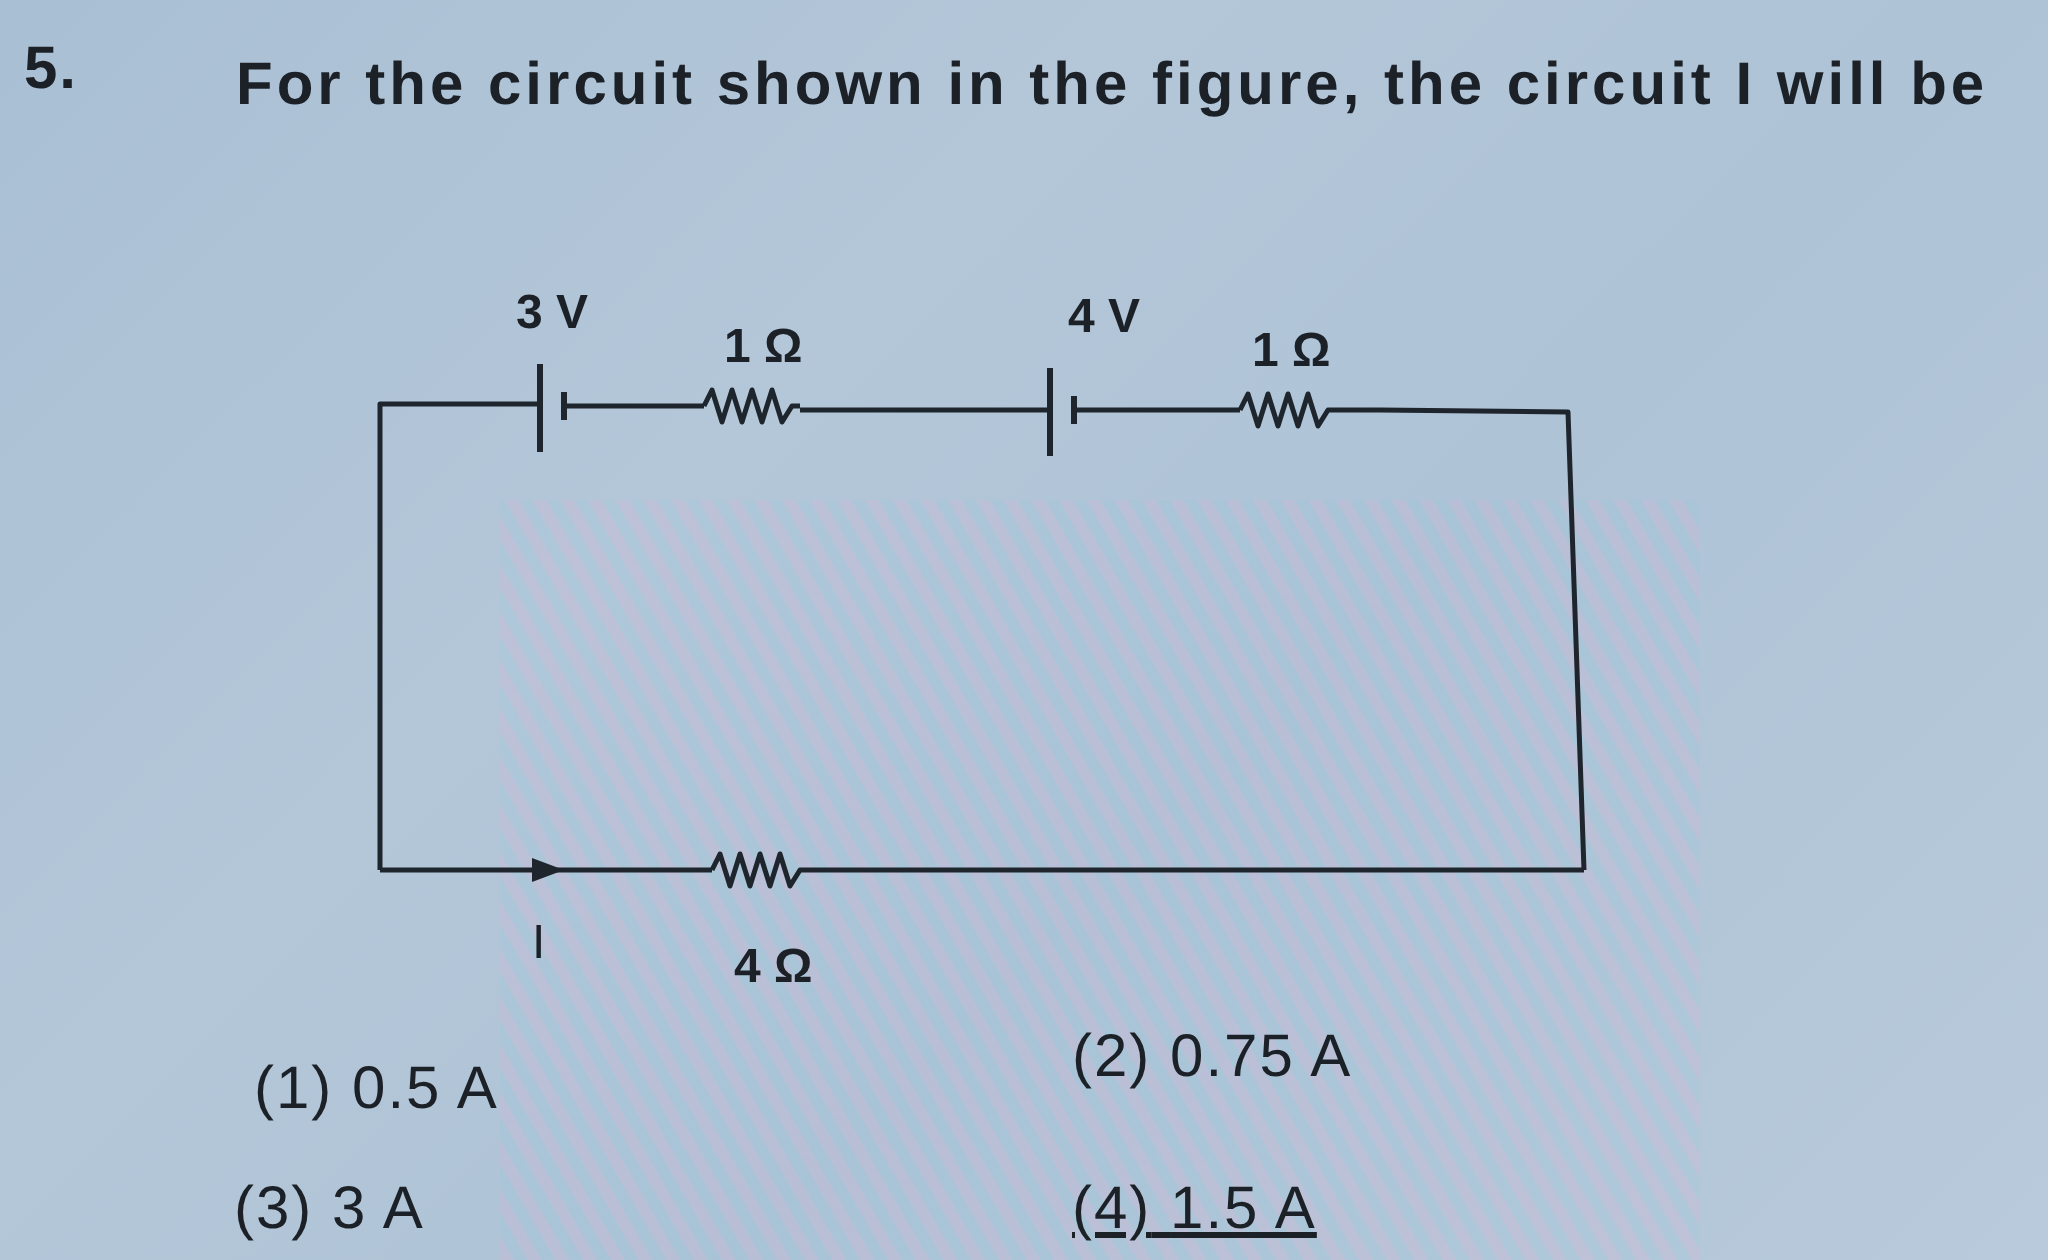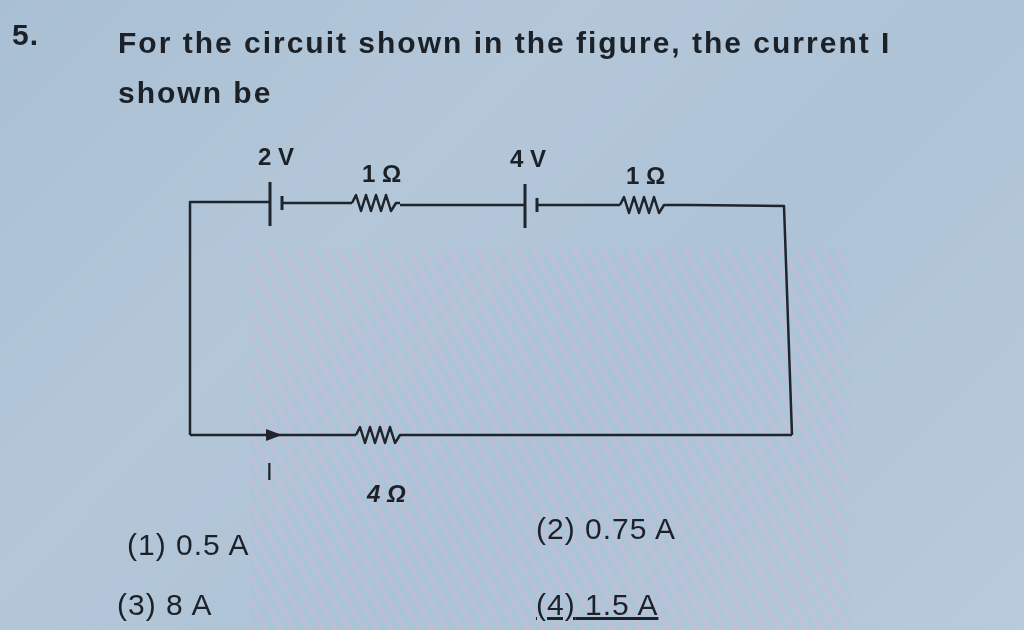--- a/index.html
+++ b/index.html
@@ -18,21 +18,21 @@
   svg.circuit { position:absolute; left:0; top:0; }
   .lbl { position:absolute; font-size:24px; font-weight:bold; }
   .opt { position:absolute; font-size:30px; letter-spacing:1px; }
 </style>
 </head>
 <body>
 
 <div class="moire"></div>
 
 <div class="qnum">5.</div>
-<div class="qtext">For the circuit shown in the figure, the current I shown be</div>
+<div class="qtext">For the circuit shown in the figure, the circuit I will be</div>
 
 <svg class="circuit" width="1024" height="630">
   <g stroke="#1e252c" stroke-width="2.5" fill="none" stroke-linejoin="round">
 
     <polyline points="190,435 190,202 270,202"></polyline>
 
     <line x1="270" y1="182" x2="270" y2="226" stroke-width="3"></line>
     <line x1="282" y1="196" x2="282" y2="210" stroke-width="3"></line>
     <line x1="282" y1="203" x2="352" y2="203"></line>
 
@@ -47,35 +47,35 @@
     <polyline points="690,205 784,206 792,435"></polyline>
 
     <line x1="190" y1="435" x2="356" y2="435"></line>
 
     <polyline points="356,435 360,427 365,443 370,427 375,443 380,427 385,443 390,427 395,443 400,435 792,435"></polyline>
   </g>
 
   <polygon points="266,429 282,435 266,441" fill="#1e252c"></polygon>
 </svg>
 
-<div class="lbl" style="left:258px;top:143px;">2 V</div>
+<div class="lbl" style="left:258px;top:143px;">3 V</div>
 <div class="lbl" style="left:362px;top:160px;">1 Ω</div>
-<div class="lbl" style="left:510px;top:145px;">4 V</div>
+<div class="lbl" style="left:534px;top:145px;">4 V</div>
 <div class="lbl" style="left:626px;top:162px;">1 Ω</div>
-<div class="lbl" style="left:367px;top:480px;font-style:italic;">4 Ω</div>
+<div class="lbl" style="left:367px;top:470px;">4 Ω</div>
 <div class="lbl" style="left:266px;top:458px;font-weight:normal;">I</div>
 
 <div class="opt" style="left:117px;top:528px;margin-left:10px;">
   <span>(1)</span>
   <span>0.5 A</span>
 </div>
 <div class="opt" style="left:536px;top:512px;">
   <span>(2)</span>
   <span>0.75 A</span>
 </div>
 <div class="opt" style="left:117px;top:588px;">
   <span>(3)</span>
-  <span>8 A</span>
+  <span>3 A</span>
 </div>
 <div class="opt" style="left:536px;top:588px;text-decoration:underline;">
   <span>(4)</span>
   <span>1.5 A</span>
 </div>
 
 </body></html>

